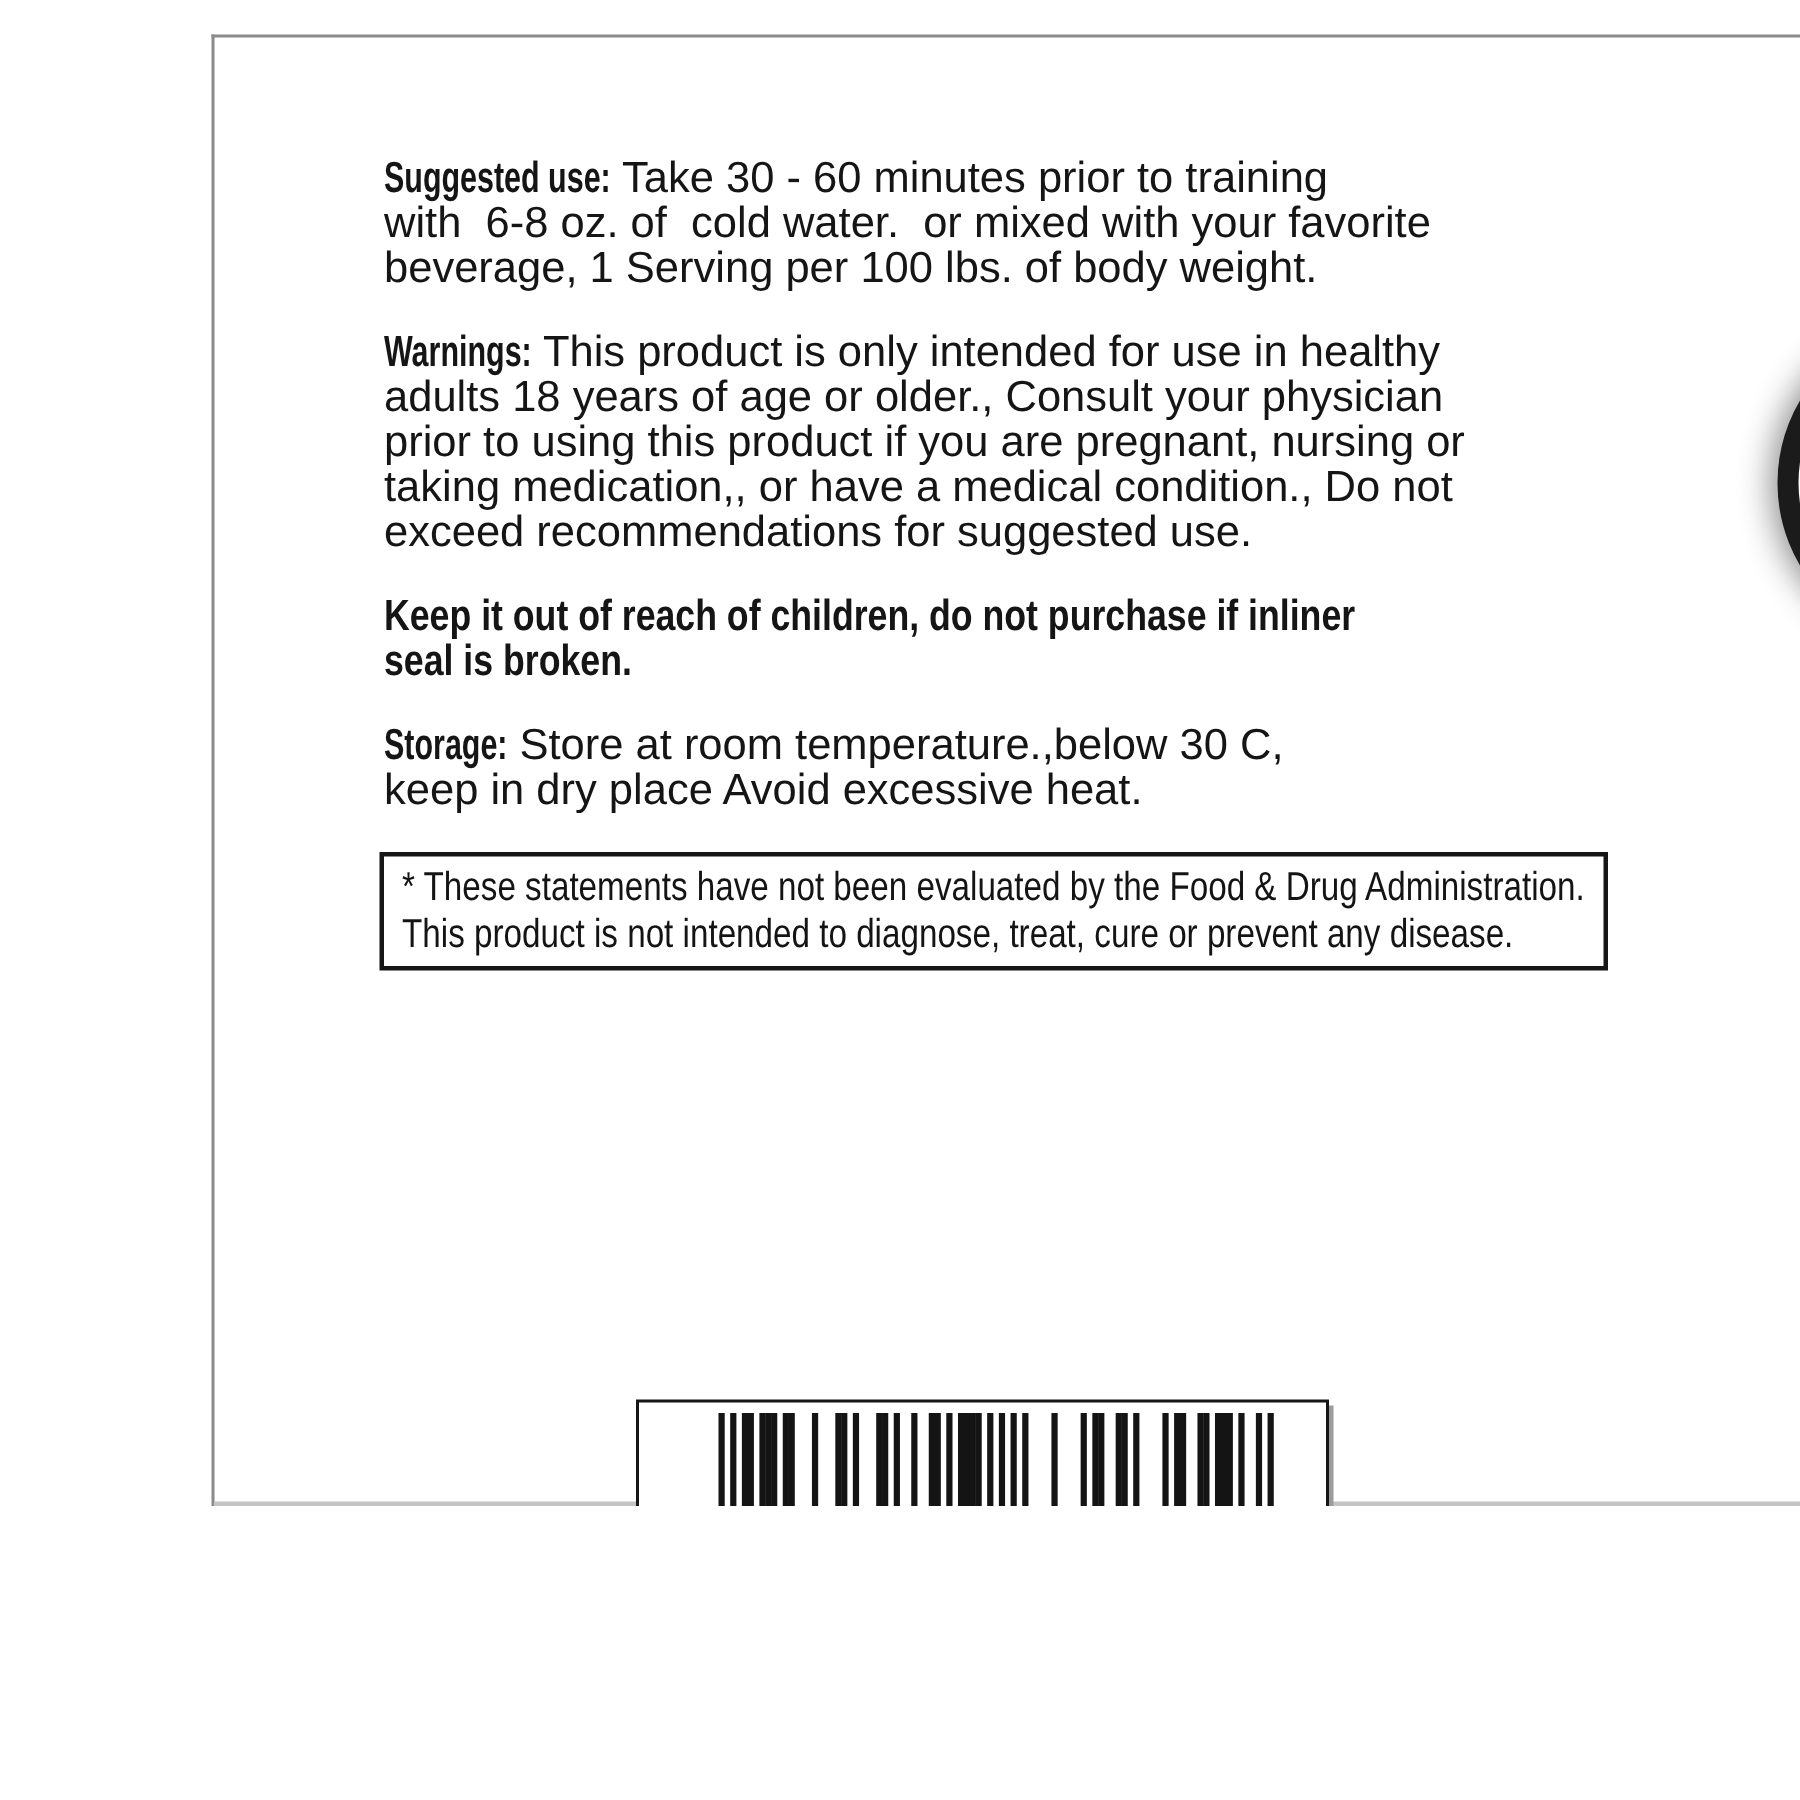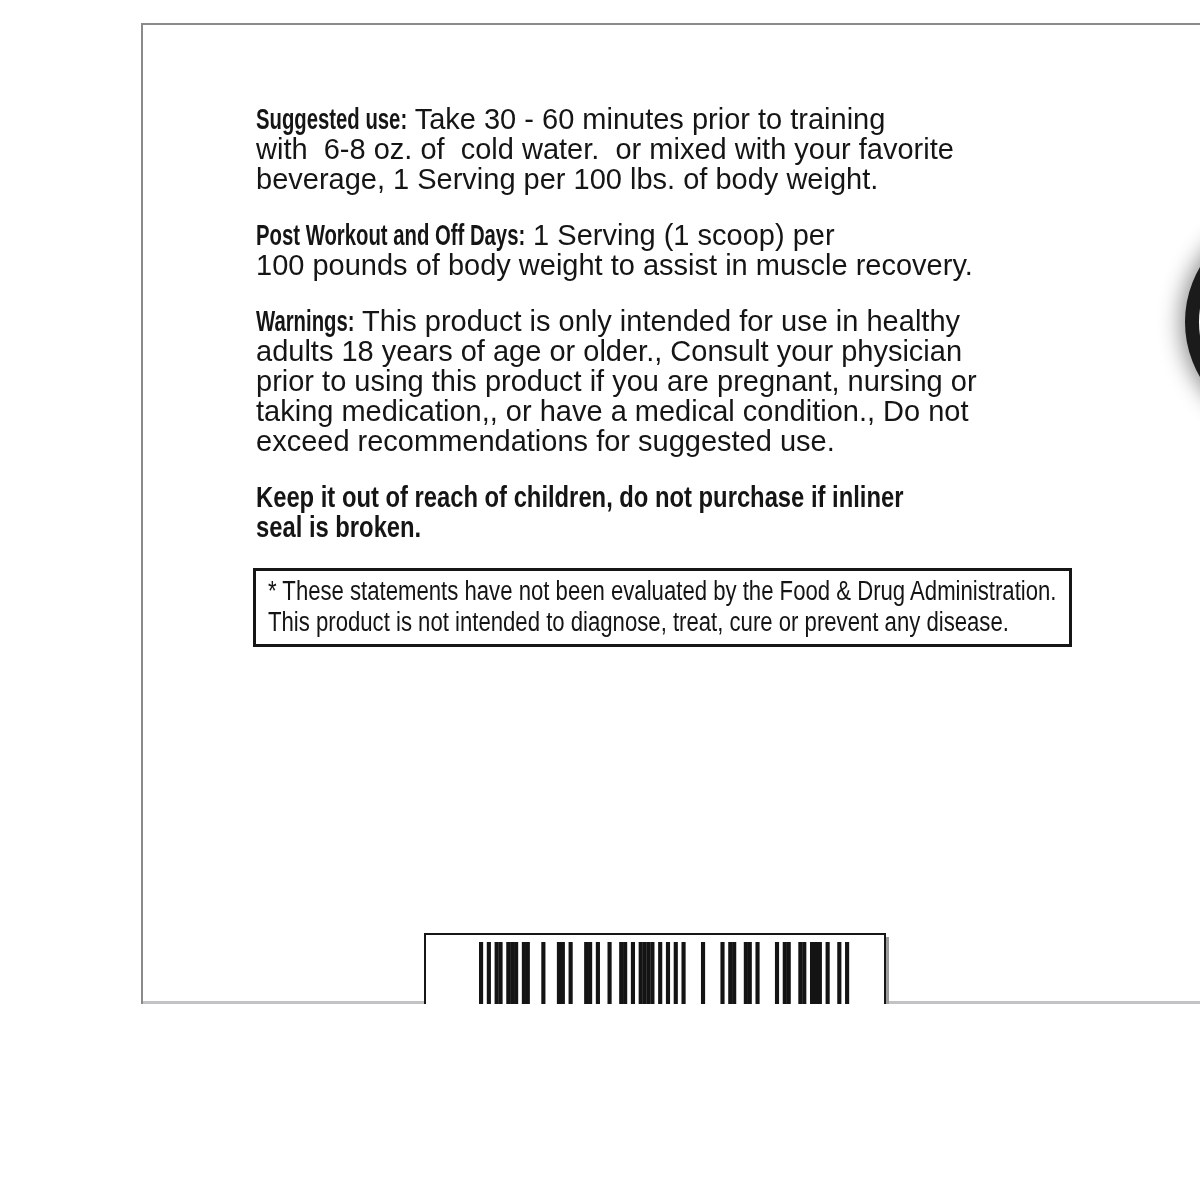--- a/index.html
+++ b/index.html
@@ -55,23 +55,23 @@
 <body>
 
 <div class="page">
   <div class="label-sheet"></div>
   <div class="gray-stripe"></div>
   <div class="seal-badge"></div>
 
   <div class="content">
     <div id="paragraphs">
         <p class="para"><strong class="lead" style="margin-right: -64.8px;">Suggested use:</strong> Take 30 - 60 minutes prior to training<br>with  6-8 oz. of  cold water.  or mixed with your favorite<br>beverage, 1 Serving per 100 lbs. of body weight.</p>
-        <p class="para"><strong class="lead" style="margin-right: -115.5px;">Post Workout and Off Days:</strong> 1 Serving (1 scoop) per<br>100 pounds of body weight to assist in muscle recovery.</p>
         <p class="para"><strong class="lead" style="margin-right: -42.3px;">Warnings:</strong> This product is only intended for use in healthy<br>adults 18 years of age or older., Consult your physician<br>prior to using this product if you are pregnant, nursing or<br>taking medication,, or have a medical condition., Do not<br>exceed recommendations for suggested use.</p>
         <p class="para allbold">Keep it out of reach of children, do not purchase if inliner<br>seal is broken.</p>
+        <p class="para"><strong class="lead" style="margin-right: -35.4px;">Storage:</strong> Store at room temperature.,below 30 C,<br>keep in dry place Avoid excessive heat.</p>
       </div>
 
     <div class="disclaimer-box">
       <span class="disclaimer-line">* These statements have not been evaluated by the Food &amp; Drug Administration.</span>
       <span class="disclaimer-line">This product is not intended to diagnose, treat, cure or prevent any disease.</span>
     </div>
   </div>
 
   <div class="barcode-box">
     <svg id="barcode-svg" width="462" height="168" viewBox="0 0 462 168" xmlns="http://www.w3.org/2000/svg">

